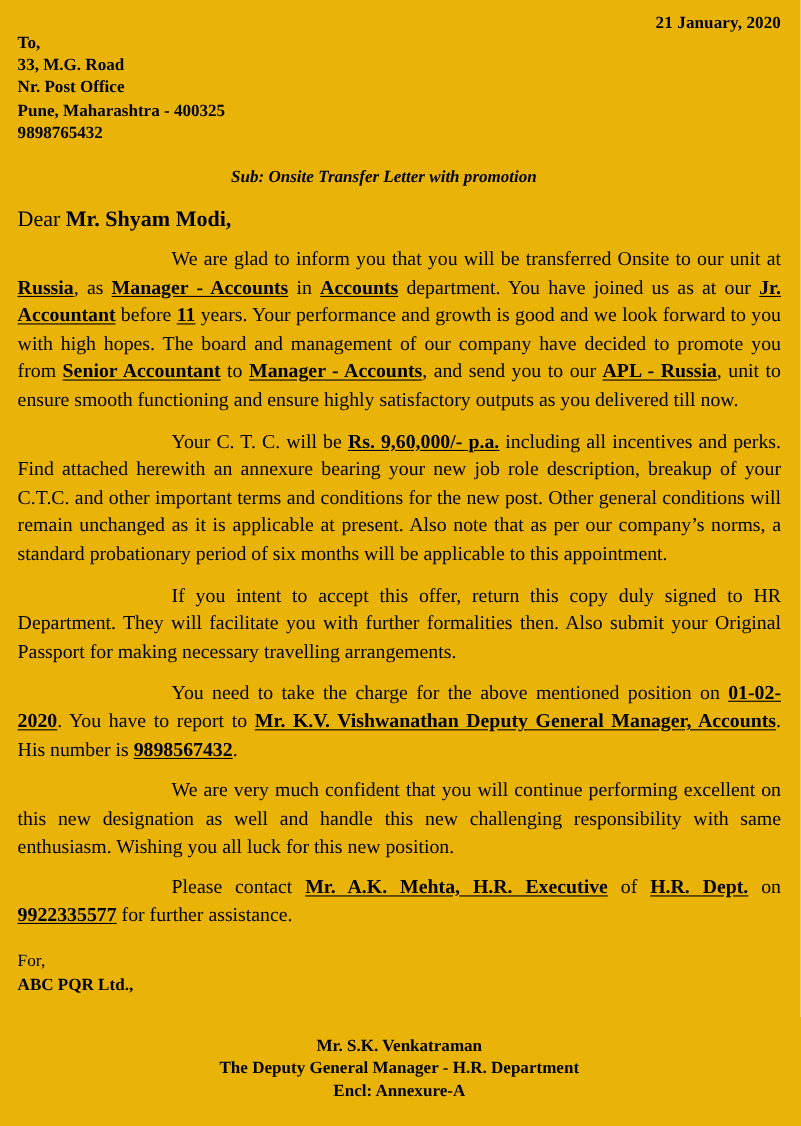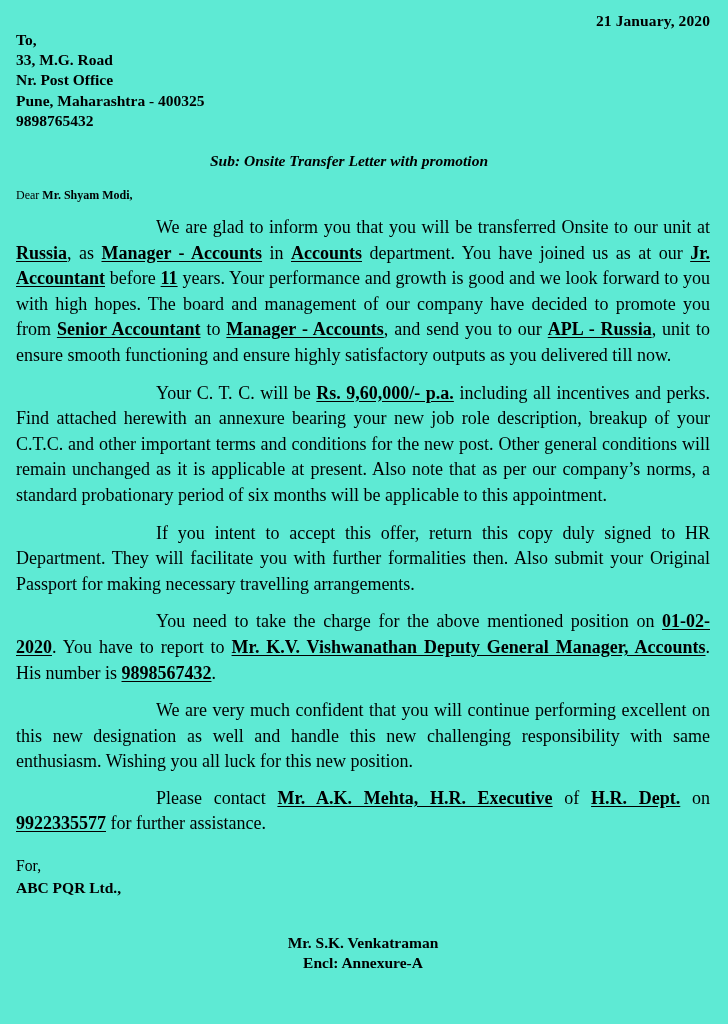--- a/index.html
+++ b/index.html
@@ -4,21 +4,21 @@
 <style>
   html, body {
     margin: 0;
     padding: 0;
     background: #ffffff;
   }
   .page {
     position: relative;
     width: 728px;
     height: 1024px;
-    background: #5eead4;
+    background: #eab308;
     font-family: "Liberation Serif", "DejaVu Serif", serif;
     color: #000000;
     box-sizing: border-box;
     padding: 0 18px 0 16px;
     overflow: hidden;
   }
   .date-line {
     text-align: right;
     font-weight: bold;
     font-size: 15.5px;
@@ -35,21 +35,21 @@
   }
   .subject {
     text-align: center;
     font-weight: bold;
     font-size: 15.5px;
     margin-top: 21px;
     padding-right: 28px;
     font-style: italic;
   }
   .salutation {
-    font-size: 12px;
+    font-size: 20px;
     margin-top: 18px;
   }
   .salutation b {
     font-weight: bold;
   }
   p.body {
     font-size: 18px;
     line-height: 25.6px;
     text-align: justify;
     text-justify: inter-word;
@@ -115,16 +115,17 @@
   <p class="body">We are very much confident that you will continue performing excellent on this new designation as well and handle this new challenging responsibility with same enthusiasm. Wishing you all luck for this new position.</p>
 
   <p class="body tight"><span>Please contact </span><span class="u">Mr. A.K. Mehta, H.R. Executive</span><span> of </span><span class="u">H.R. Dept.</span><span> on </span><span class="u">9922335577</span><span> for further assistance.</span></p>
 
   <div class="for-line">For,</div>
 
   <div class="company">ABC PQR Ltd.,</div>
 
   <div class="sign-block">
     <div>Mr. S.K. Venkatraman</div>
+    <div>The Deputy General Manager - H.R. Department</div>
     <div>Encl: Annexure-A</div>
   </div>
 
 </div>
 
 </body></html>

